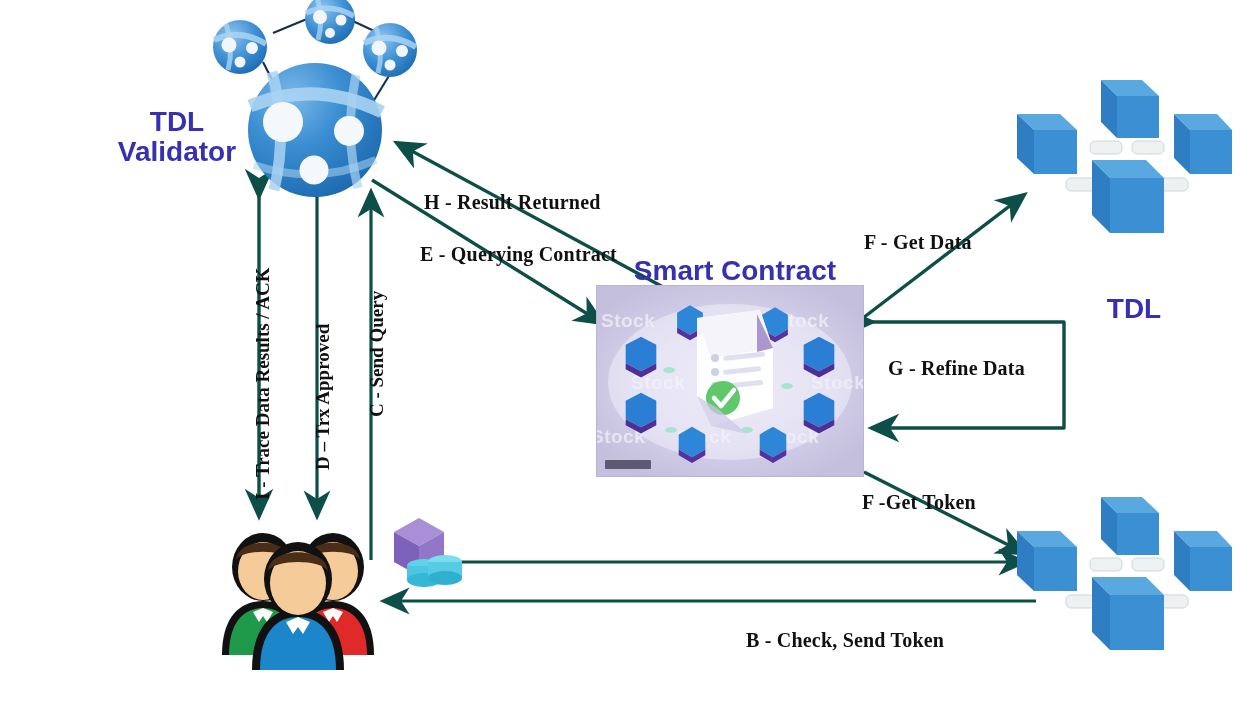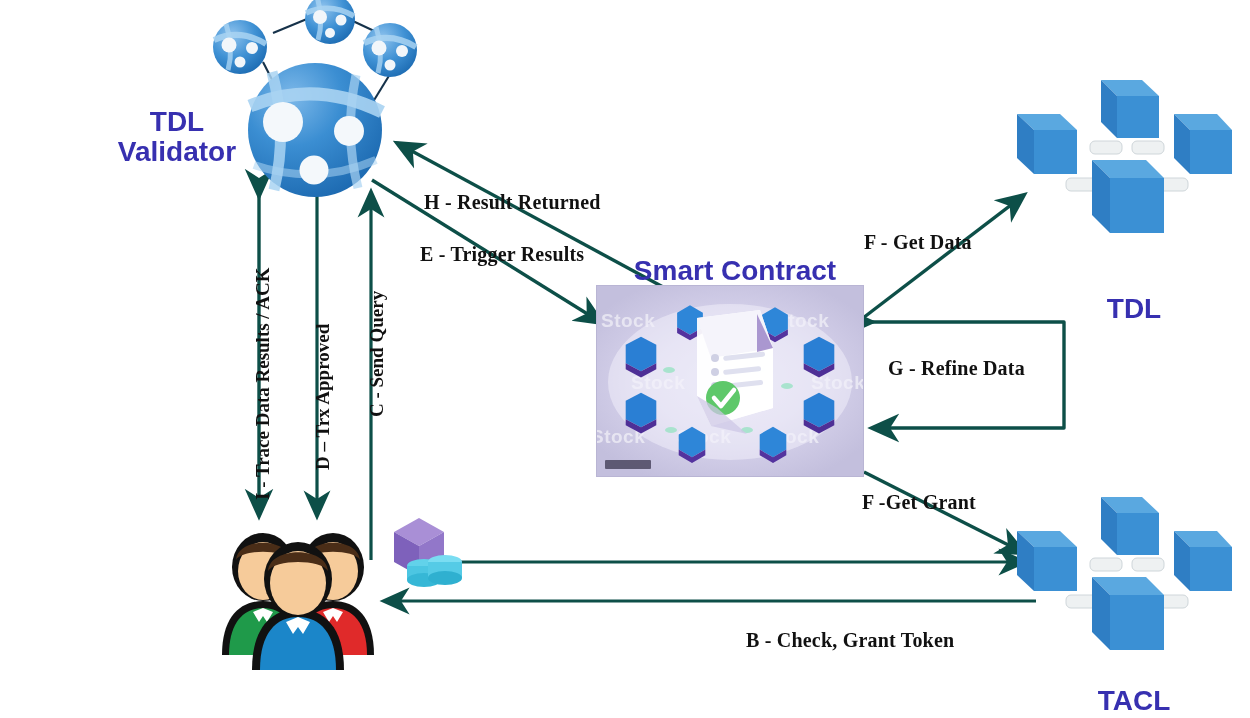--- a/index.html
+++ b/index.html
@@ -344,28 +344,27 @@
         <polygon points="170,36 186,52 186,96 170,80" fill="#2f7ec4"></polygon>
         <polygon points="186,52 228,52 228,96 186,96" fill="#3b90d4"></polygon>
       </g>
       <g>
         <polygon points="88,82 142,82 160,100 106,100" fill="#5aa8e0"></polygon>
         <polygon points="88,82 106,100 106,155 88,137" fill="#2f7ec4"></polygon>
         <polygon points="106,100 160,100 160,155 106,155" fill="#3b90d4"></polygon>
       </g>
     </svg>
   </div>
-  <div class="node-title" style="left:1050px;top:686px;width:120px;text-align:center;">TACL</div>
 
   <div class="vlbl" style="left:228px;top:500px;">I - Trace Data Results / ACK</div>
   <div class="vlbl" style="left:288px;top:470px;">D – Trx Approved</div>
   <div class="vlbl" style="left:342px;top:417px;">C - Send Query</div>
 
   <div class="lbl" style="left:400px;top:191px;">H - Result Returned</div>
-  <div class="lbl" style="left:396px;top:243px;">E - Trigger Results</div>
+  <div class="lbl" style="left:396px;top:243px;">E - Querying Contract</div>
 
   <div class="lbl" style="left:840px;top:231px;">F - Get Data</div>
   <div class="lbl" style="left:864px;top:357px;">G - Refine  Data</div>
-  <div class="lbl" style="left:838px;top:491px;">F -Get Grant</div>
-
-  <div class="lbl" style="left:722px;top:629px;">B - Check, Grant Token</div>
+  <div class="lbl" style="left:838px;top:491px;">F -Get Token</div>
+
+  <div class="lbl" style="left:722px;top:629px;">B - Check, Send Token</div>
 
 </div>
 
 </body></html>

